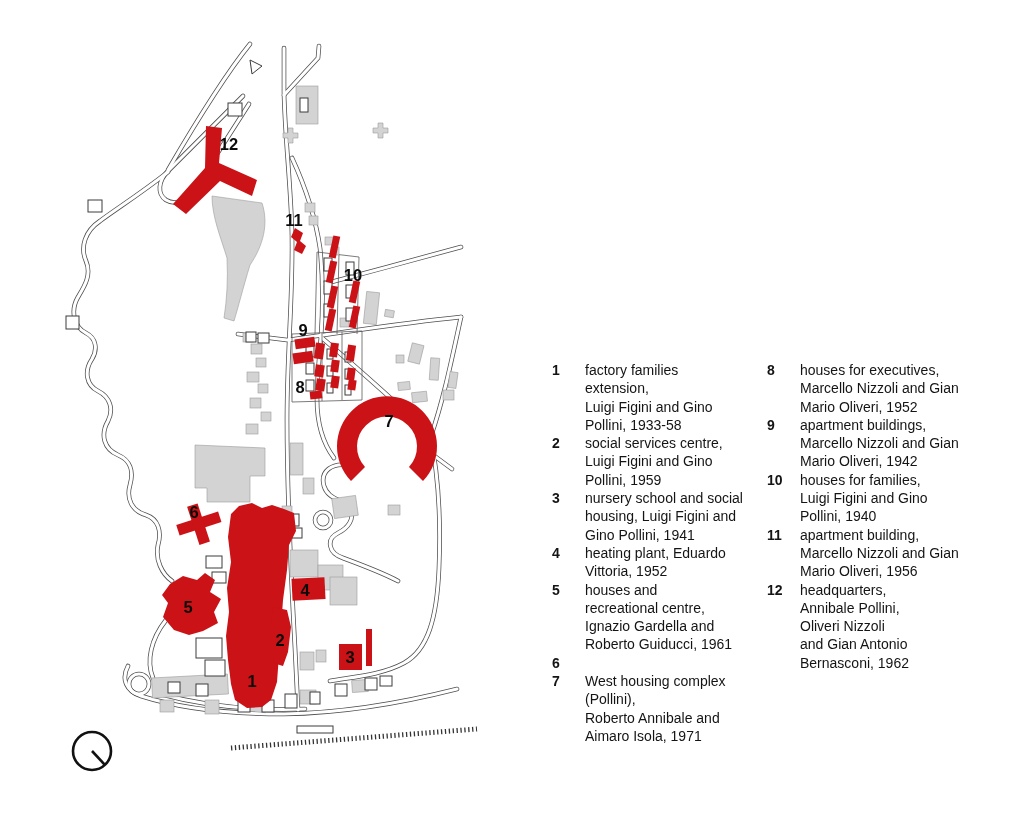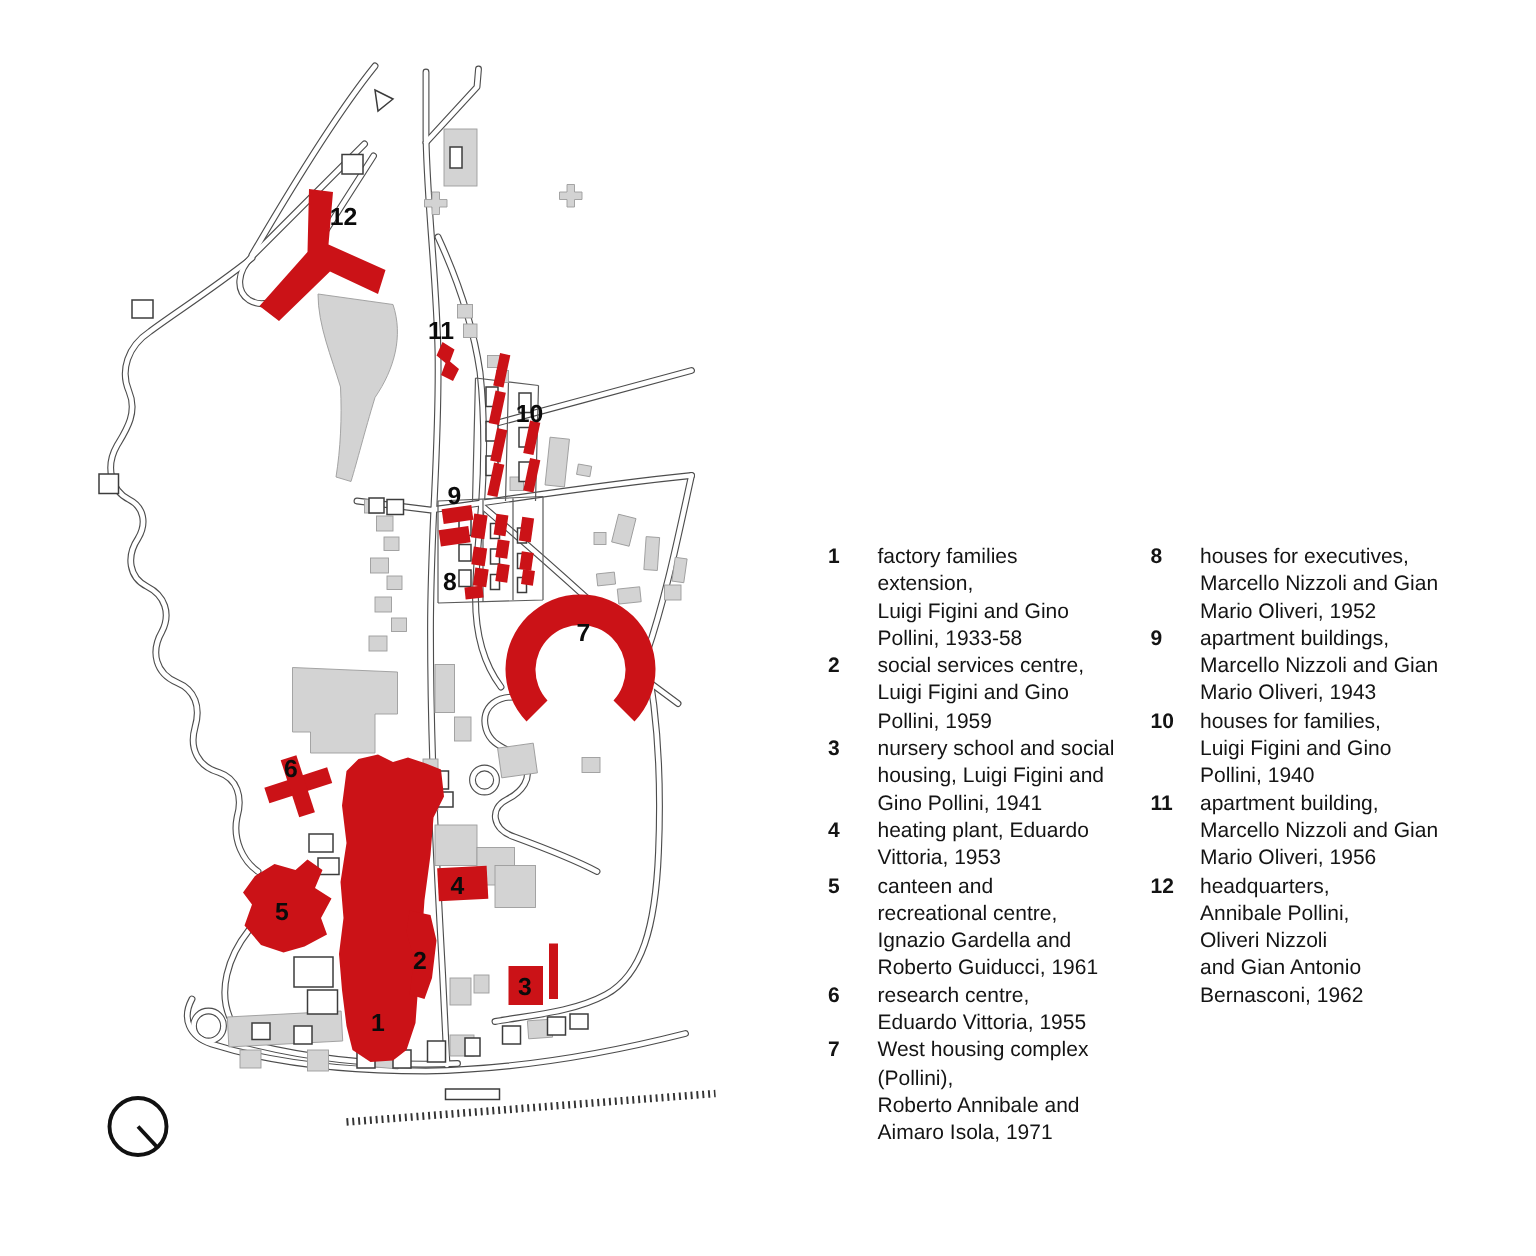--- a/index.html
+++ b/index.html
@@ -282,40 +282,36 @@
           <div>nursery school and social</div>
           <div>housing, Luigi Figini and</div>
           <div>Gino Pollini, 1941</div>
         </div>
       </div>
 
       <div class="li">
         <div class="ln">4</div>
         <div class="lt">
           <div>heating plant, Eduardo</div>
-          <div>Vittoria, 1953</div>
+          <div>Vittoria, 1952</div>
         </div>
       </div>
 
       <div class="li">
         <div class="ln">5</div>
         <div class="lt">
-          <div>canteen and</div>
+          <div>houses and</div>
           <div>recreational centre,</div>
           <div>Ignazio Gardella and</div>
           <div>Roberto Guiducci, 1961</div>
         </div>
       </div>
 
       <div class="li">
         <div class="ln">6</div>
-        <div class="lt">
-          <div>research centre,</div>
-          <div>Eduardo Vittoria, 1955</div>
-        </div>
       </div>
 
       <div class="li">
         <div class="ln">7</div>
         <div class="lt">
           <div>West housing complex</div>
           <div>(Pollini),</div>
           <div>Roberto Annibale and</div>
           <div>Aimaro Isola, 1971</div>
         </div>
@@ -332,21 +328,21 @@
           <div>Marcello Nizzoli and Gian</div>
           <div>Mario Oliveri, 1952</div>
         </div>
       </div>
 
       <div class="li">
         <div class="ln">9</div>
         <div class="lt">
           <div>apartment buildings,</div>
           <div>Marcello Nizzoli and Gian</div>
-          <div>Mario Oliveri, 1943</div>
+          <div>Mario Oliveri, 1942</div>
         </div>
       </div>
 
       <div class="li">
         <div class="ln">10</div>
         <div class="lt">
           <div>houses for families,</div>
           <div>Luigi Figini and Gino</div>
           <div>Pollini, 1940</div>
         </div>

